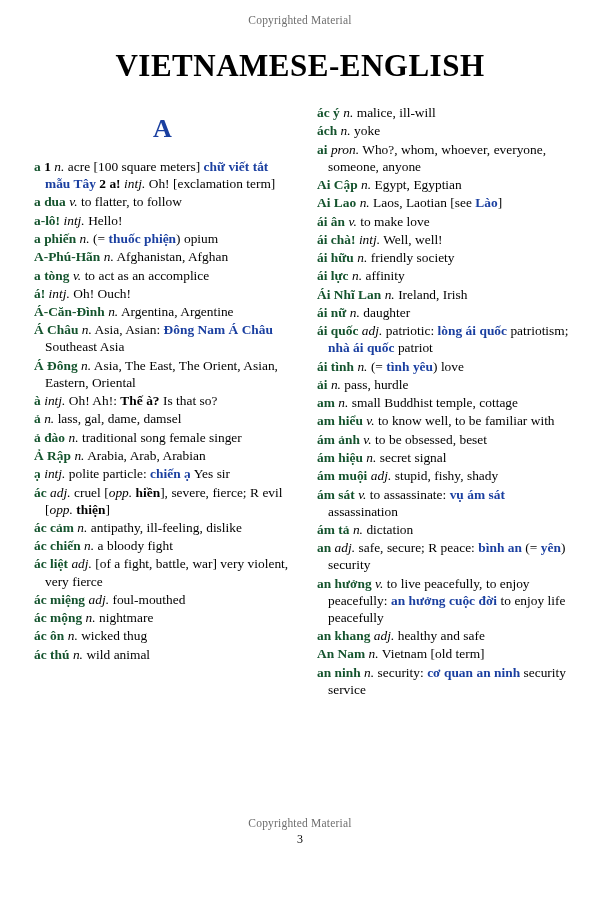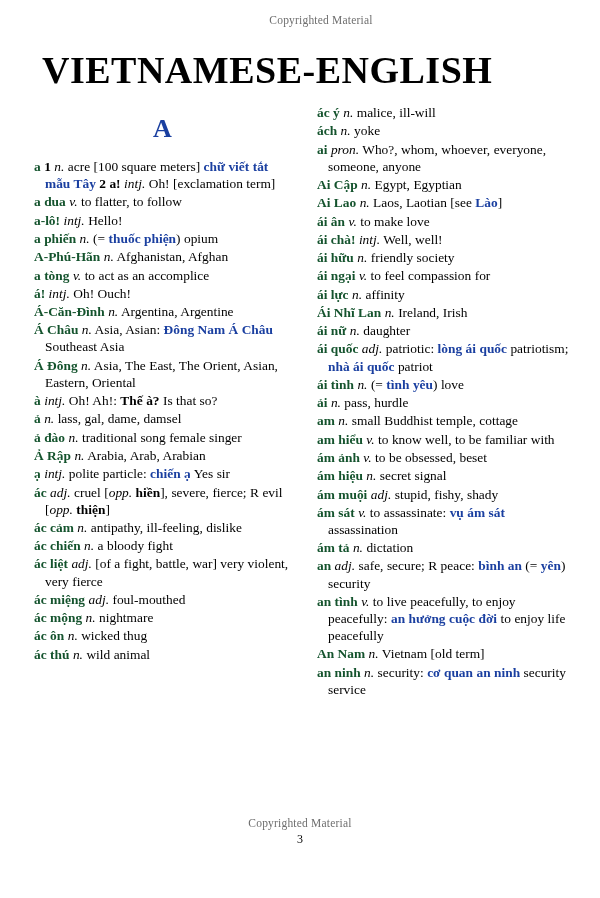--- a/index.html
+++ b/index.html
@@ -13,21 +13,20 @@
     font-family: "Liberation Serif", serif;
     color: #000000;
     position: relative;
     overflow: hidden;
   }
   .page {
     width: 600px;
     height: 853px;
     position: relative;
     box-sizing: border-box;
-    padding-left: 42px;
   }
   .watermark-top {
     text-align: center;
     font-family: "Liberation Serif", serif;
     font-size: 11.5px;
     color: #6e6e6e;
     padding-top: 14px;
     letter-spacing: 0.2px;
   }
   .watermark-bottom {
@@ -45,23 +44,24 @@
     position: absolute;
     left: 0;
     right: 0;
     bottom: 6px;
     text-align: center;
     font-family: "Liberation Serif", serif;
     font-size: 12px;
     color: #000;
   }
   .title {
-    font-family: "Liberation Serif", serif;
-    font-weight: bold;
-    font-size: 38px;
+    text-align: center;
+    font-family: "Liberation Serif", serif;
+    font-weight: bold;
+    font-size: 31px;
     letter-spacing: 0.5px;
     margin-top: 22px;
     margin-bottom: 4px;
   }
   .columns {
     position: absolute;
     top: 104px;
     left: 34px;
     width: 540px;
     display: flex;
@@ -177,21 +177,20 @@
       <div class="entry"><span class="hw">Ai Cập</span>  <span class="pos">n.</span> Egypt, Egyptian</div>
 
       <div class="entry"><span class="hw">Ai Lao</span>  <span class="pos">n.</span> Laos, Laotian [see <span class="bl">Lào</span>]</div>
 
       <div class="entry"><span class="hw">ái ân</span>  <span class="pos">v.</span> to make love</div>
 
       <div class="entry"><span class="hw">ái chà!</span>  <span class="pos">intj.</span> Well, well!</div>
 
       <div class="entry"><span class="hw">ái hữu</span>  <span class="pos">n.</span> friendly society</div>
 
-      <div class="entry"><span class="hw">ái ngại</span>  <span class="pos">v.</span> to feel compassion for</div>
 
       <div class="entry"><span class="hw">ái lực</span>  <span class="pos">n.</span> affinity</div>
 
       <div class="entry"><span class="hw">Ái Nhĩ Lan</span>  <span class="pos">n.</span> Ireland, Irish</div>
 
       <div class="entry"><span class="hw">ái nữ</span>  <span class="pos">n.</span> daughter</div>
 
       <div class="entry"><span class="hw">ái quốc</span>  <span class="pos">adj.</span> patriotic: <span class="bl">lòng ái quốc</span> patriotism; <span class="bl">nhà ái quốc</span> patriot</div>
 
       <div class="entry"><span class="hw">ái tình</span>  <span class="pos">n.</span> (= <span class="bl">tình yêu</span>) love</div>
@@ -207,22 +206,23 @@
       <div class="entry"><span class="hw">ám hiệu</span>  <span class="pos">n.</span> secret signal</div>
 
       <div class="entry"><span class="hw">ám muội</span>  <span class="pos">adj.</span> stupid, fishy, shady</div>
 
       <div class="entry"><span class="hw">ám sát</span>  <span class="pos">v.</span> to assassinate: <span class="bl">vụ ám sát</span> assassination</div>
 
       <div class="entry"><span class="hw">ám tả</span>  <span class="pos">n.</span> dictation</div>
 
       <div class="entry"><span class="hw">an</span>  <span class="pos">adj.</span> safe, secure; R peace: <span class="bl">bình an</span> (= <span class="bl">yên</span>) security</div>
 
-      <div class="entry"><span class="hw">an tình</span>  <span class="pos">v.</span> to live peacefully, to enjoy peacefully: <span class="bl">an hưởng cuộc đời</span> to enjoy life peacefully</div>
-
+      <div class="entry"><span class="hw">an hưởng</span>  <span class="pos">v.</span> to live peacefully, to enjoy peacefully: <span class="bl">an hưởng cuộc đời</span> to enjoy life peacefully</div>
+
+      <div class="entry"><span class="hw">an khang</span>  <span class="pos">adj.</span> healthy and safe</div>
 
       <div class="entry"><span class="hw">An Nam</span>  <span class="pos">n.</span> Vietnam [old term]</div>
 
       <div class="entry"><span class="hw">an ninh</span>  <span class="pos">n.</span> security: <span class="bl">cơ quan an ninh</span> security service</div>
 
     </div>
 
   </div>
 
   <div class="watermark-bottom">Copyrighted Material</div>

